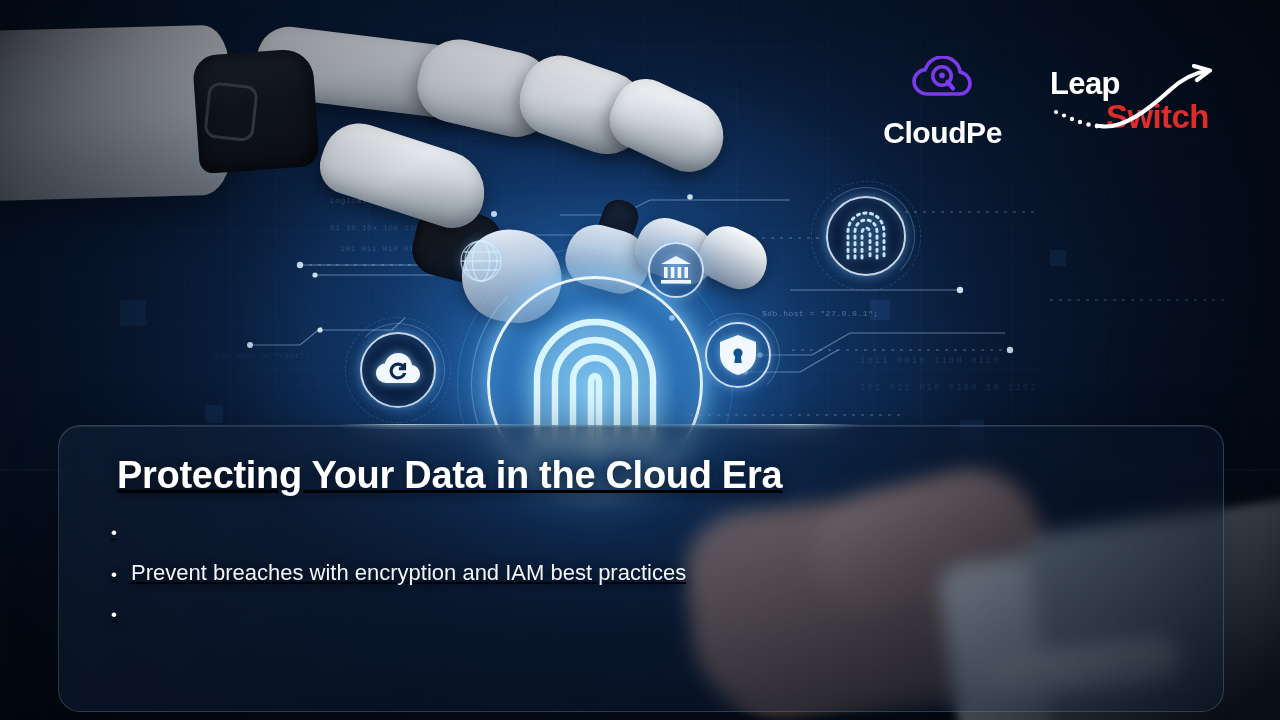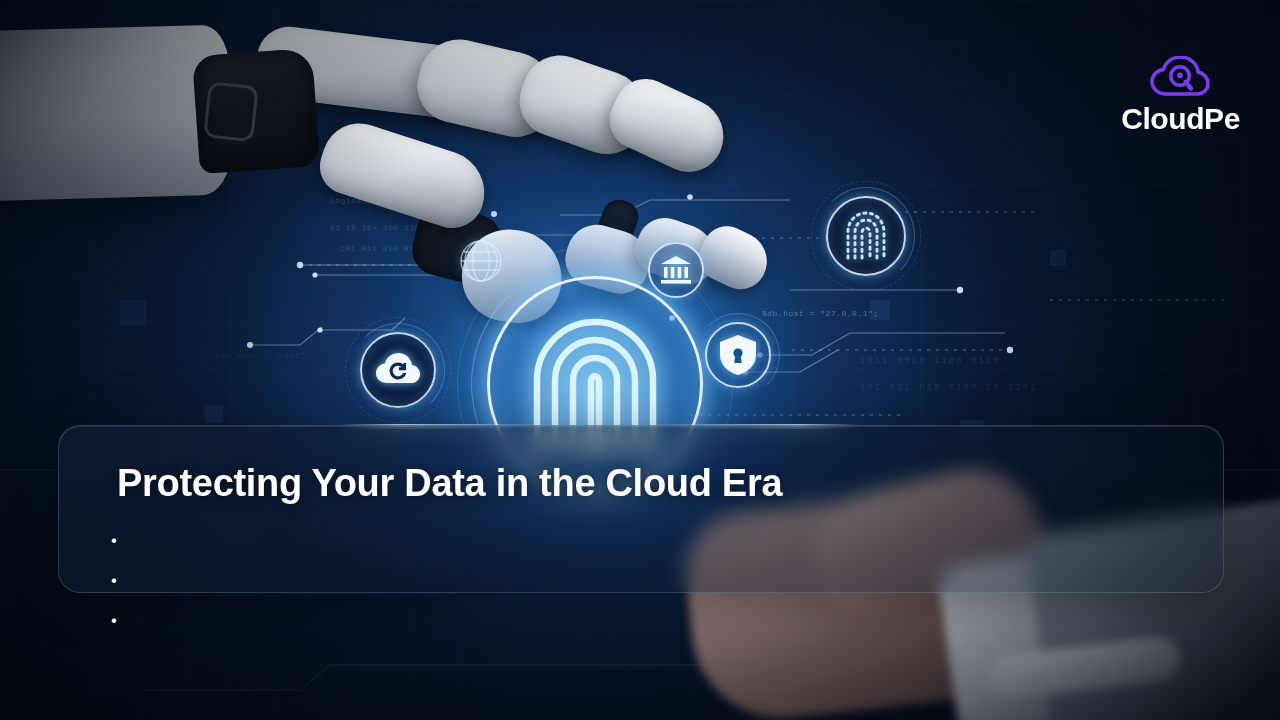--- a/index.html
+++ b/index.html
@@ -188,45 +188,46 @@
     transform:rotate(-8deg);
   }
   .hh-wrist-white {
     position:absolute; left:300px; top:176px; width:190px; height:44px;
     background:linear-gradient(180deg,#f4f7fa 0%, #d7dee6 100%);
     border-radius:40px; transform:rotate(-7deg);
   }
 
   
   .logos { position:absolute; right:40px; top:56px; display:flex; align-items:center; gap:42px; z-index:40; }
-  .logo-cloudpe { display:flex; flex-direction:column; align-items:center; gap:2px; }
+  .logo-cloudpe { display:flex; flex-direction:column; align-items:center; gap:16px; }
   .cloudpe-name {
     color:#ffffff; font-size:30px; font-weight:700; letter-spacing:-.4px; line-height:1;
   }
   .logo-leapswitch { position:relative; width:196px; height:76px; }
   .leap-word {
     position:absolute; left:6px; top:4px;
     color:#ffffff; font-size:31px; font-weight:700; letter-spacing:-.6px; line-height:1;
   }
   .switch-word {
     position:absolute; left:62px; top:36px;
     color:#e02b2b; font-size:33px; font-weight:700; letter-spacing:-.6px; line-height:1;
   }
 
   
   .panel {
-    position:absolute; left:58px; top:425px; width:1166px; height:168px;
+    position:absolute; left:58px; top:425px; width:1166px; height:287px;
     background:linear-gradient(135deg, rgba(18,32,56,0.58) 0%, rgba(10,22,42,0.50) 45%, rgba(12,26,48,0.34) 100%);
     border:1px solid rgba(175,200,230,0.22);
     border-radius:22px;
     backdrop-filter:blur(9px);
     -webkit-backdrop-filter:blur(9px);
     box-shadow:0 10px 44px rgba(0,0,0,.36), inset 0 1px 0 rgba(255,255,255,.10);
     z-index:30;
-    padding:36px 44px 24px 36px;
+    padding:28px 44px 24px 36px;
+    text-decoration:underline;
   }
   .headline {
     color:#ffffff;
     font-size:38px;
     font-weight:700;
     letter-spacing:-.3px;
     margin:0 0 16px 22px;
     text-shadow:0 2px 12px rgba(0,0,0,.55);
   }
   .bullets { list-style:none; margin:0 0 0 14px; padding:0; }
@@ -411,31 +412,48 @@
         <svg width="62" height="42" viewBox="0 0 62 42" fill="none">
           <path d="M16 38 C8 38 2 32.4 2 25.6 C2 19.4 7 14.2 13.4 13.6 C15.4 6.2 22.4 1 30.6 1 C39.6 1 47.2 7.6 48.2 16.2 C54 17.2 58 22 58 27.8 C58 33.4 53.4 38 47.6 38 Z" stroke="#7c3aed" stroke-width="3.6" stroke-linejoin="round"></path>
           <circle cx="30" cy="20" r="9.2" stroke="#7c3aed" stroke-width="3.6"></circle>
           <path d="M35.6 25.8 L41 32.4" stroke="#7c3aed" stroke-width="4.4" stroke-linecap="round"></path>
           <circle cx="30" cy="19.4" r="2.8" fill="#7c3aed"></circle>
         </svg>
       </span>
       <span class="cloudpe-name">CloudPe</span>
     </div>
 
+    <div class="logo-leapswitch">
+      <span class="leap-word">Leap</span>
+      <span class="switch-word">Switch</span>
+      <svg width="196" height="76" viewBox="0 0 196 76" style="position:absolute;left:0;top:0;">
+        <path d="M56 62 C78 66 104 46 126 26 C138 15 150 9 162 7" stroke="#ffffff" stroke-width="4.2" fill="none" stroke-linecap="round"></path>
+        <path d="M150 2 L166 6.4 L153 16" stroke="#ffffff" stroke-width="4.2" fill="none" stroke-linecap="round" stroke-linejoin="round"></path>
+        <g fill="#ffffff">
+          <circle cx="12" cy="48" r="2.1"></circle>
+          <circle cx="20" cy="51.5" r="2.1"></circle>
+          <circle cx="28" cy="55" r="2.2"></circle>
+          <circle cx="36" cy="58" r="2.2"></circle>
+          <circle cx="44.5" cy="60.5" r="2.3"></circle>
+          <circle cx="53" cy="62" r="2.4"></circle>
+        </g>
+      </svg>
+    </div>
 
   </div>
 
   <div class="panel">
     <h1 class="headline">Protecting Your Data in the Cloud Era</h1>
     <ul class="bullets">
       <li>
         <span class="dot">•</span>
       </li>
       <li>
         <span class="dot">•</span>
+        <span>Prevent breaches with encryption and IAM best practices</span>
       </li>
       <li>
         <span class="dot">•</span>
       </li>
     </ul>
   </div>
 
 </div>
 
 </body></html>

